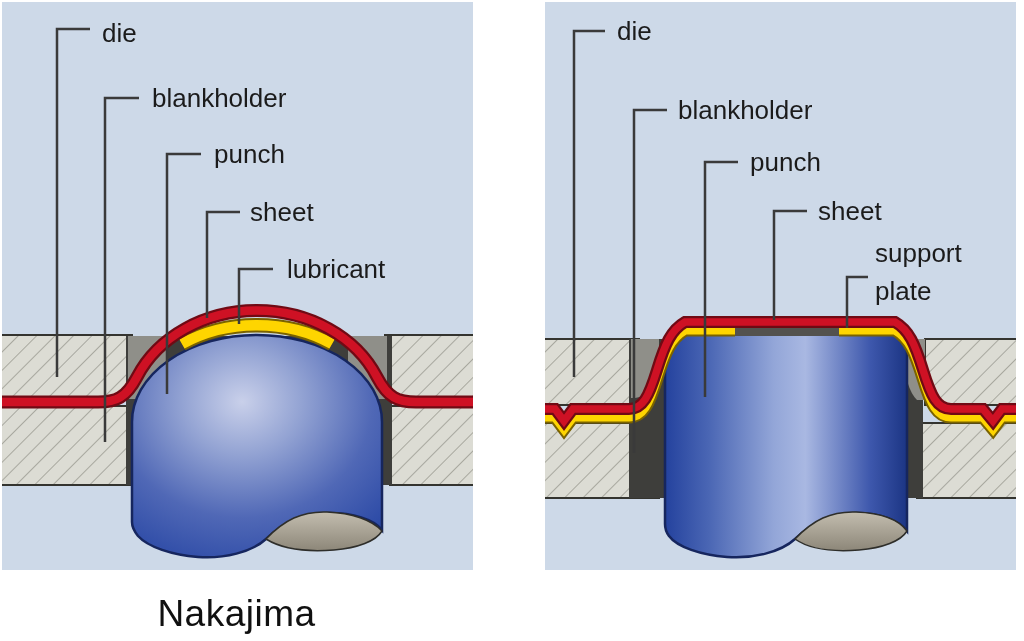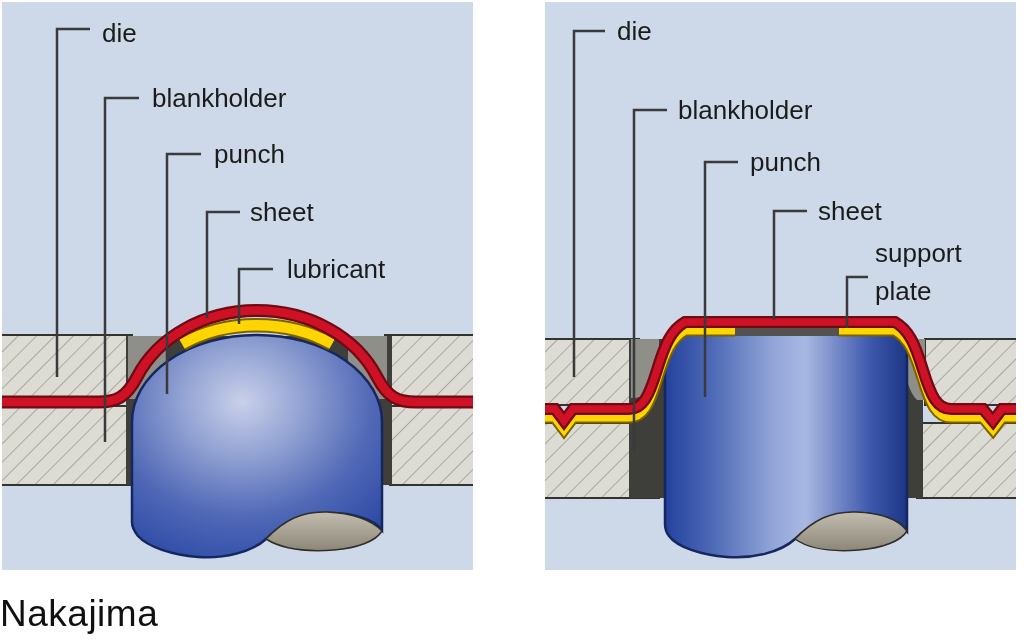--- a/index.html
+++ b/index.html
@@ -6,21 +6,21 @@
   .stage{
     position:relative;width:1024px;height:641px;background:#ffffff;overflow:hidden;
     font-family:"Liberation Sans", sans-serif;
     padding-left:48px;
   }
   .panel{position:absolute;display:block;}
   .panel-left{left:2px;top:2px;}
   .panel-right{left:545px;top:2px;}
   .caption{
     position:absolute;top:592px;height:46px;
-    font-size:37px;line-height:44px;color:#101010;
+    font-size:37px;line-height:44px;color:#101010;text-align:center;
     letter-spacing:0.5px;
   }
   .caption-left{left:0;width:473px;}
   .caption-right{left:545px;width:471px;}
   svg text{
     font-family:"Liberation Sans", sans-serif;
     font-size:26px;fill:#1b1b1b;
   }
 </style>
 </head>

